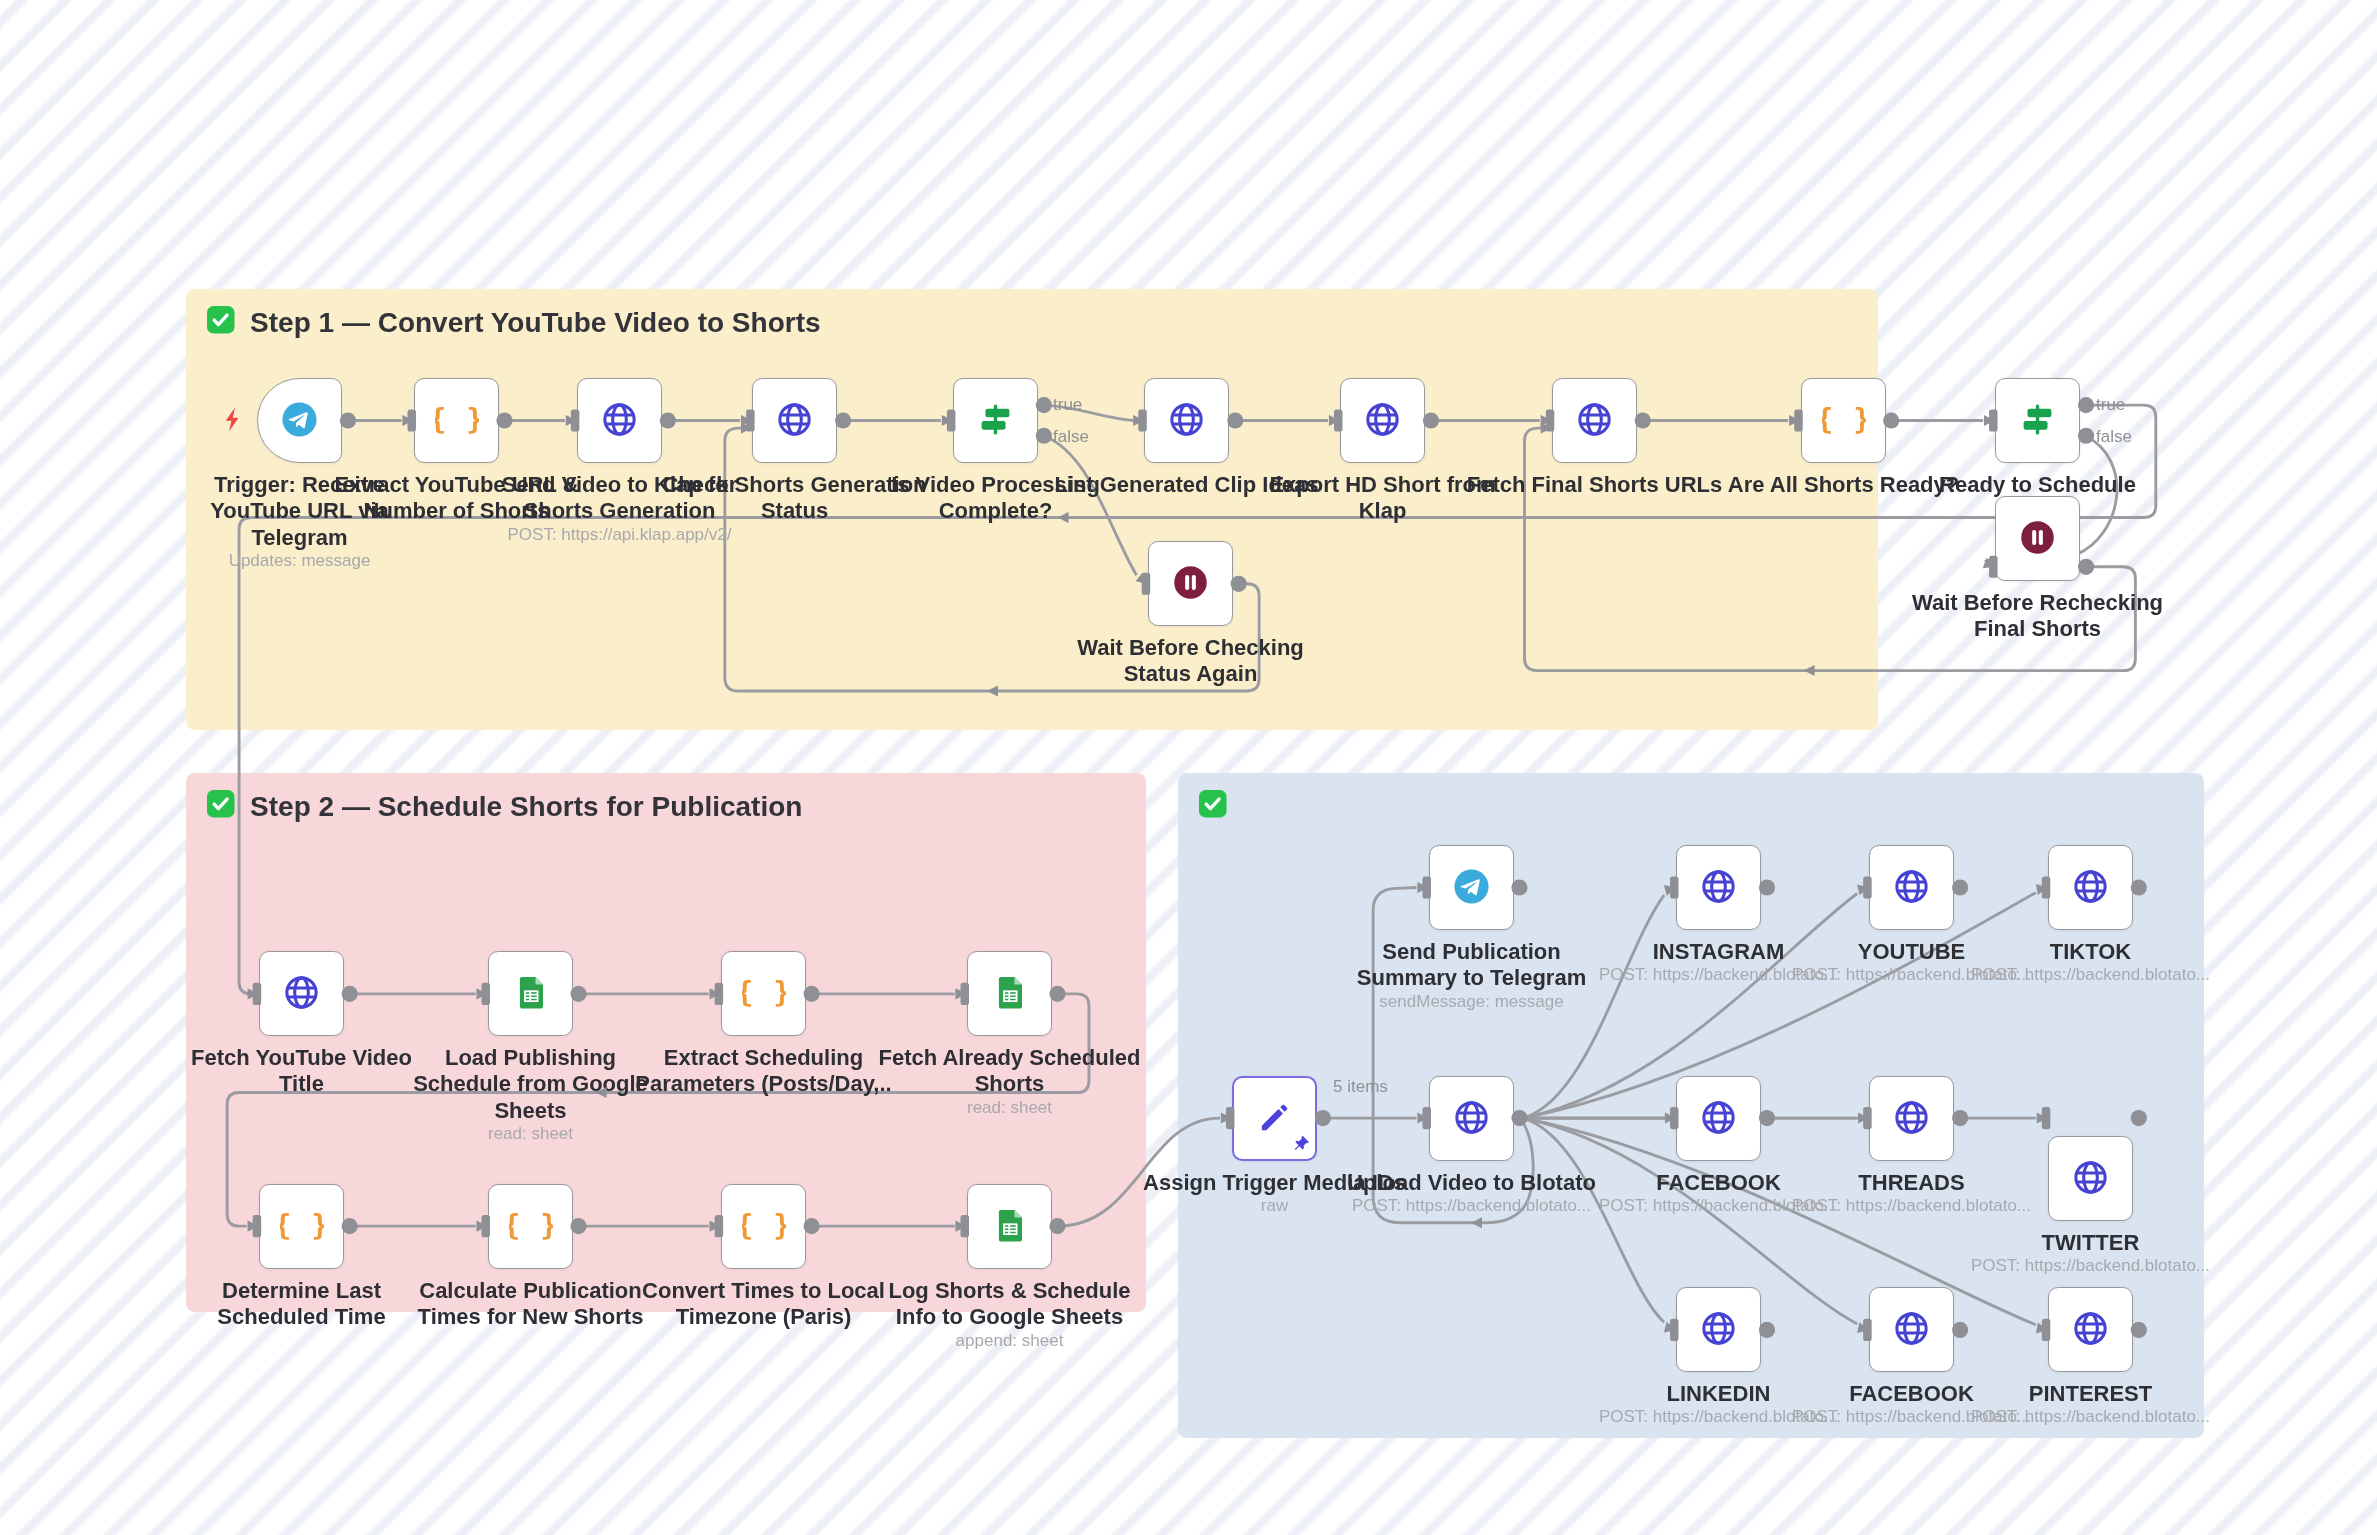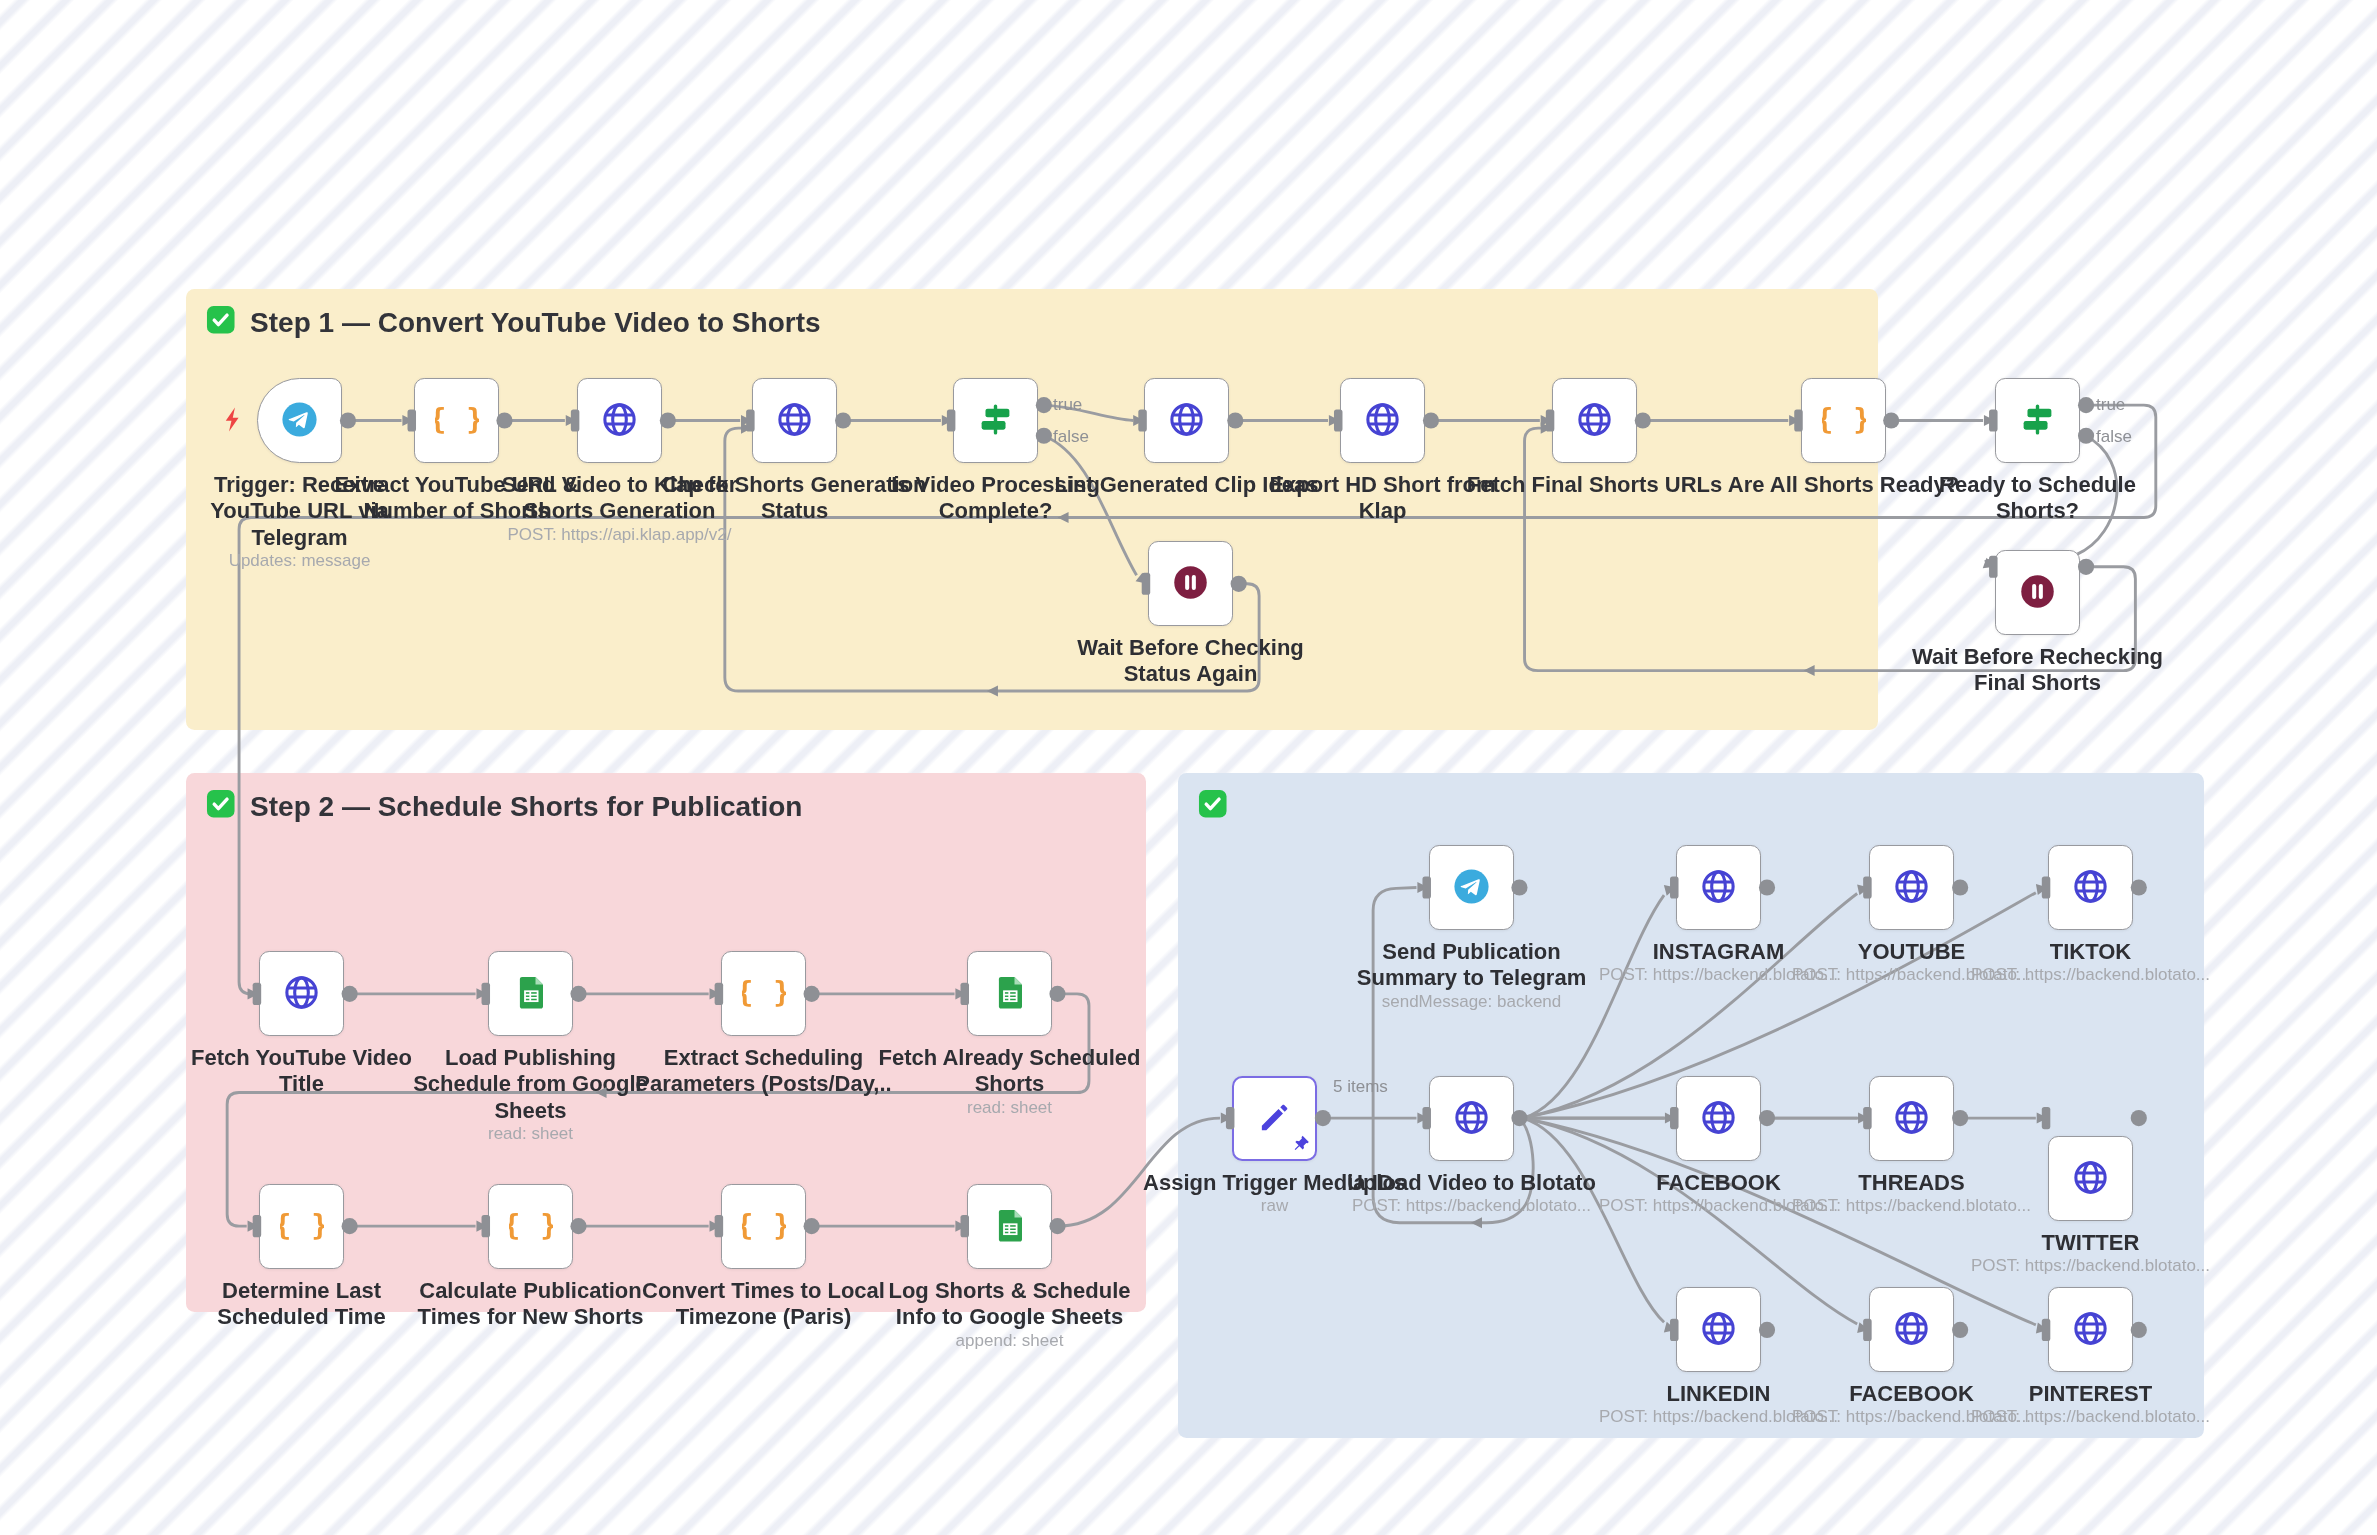--- a/index.html
+++ b/index.html
@@ -331,21 +331,21 @@
           <circle cx="12" cy="12" r="10" fill="#7e1f41"></circle>
           <rect x="8.7" y="7.4" width="2.5" height="9.2" rx="1.2" fill="#fff"></rect>
           <rect x="12.8" y="7.4" width="2.5" height="9.2" rx="1.2" fill="#fff"></rect>
         </svg></span>
     </div>
     <div class="ltext">
       <div class="nlabel">Wait Before Checking Status Again</div>
 
     </div>
   </div>
-<div class="node" style="left: 1995px; top: 550px; text-decoration: underline;">
+<div class="node" style="left: 1995px; top: 496px; text-decoration: underline;">
     <div class="box">
       <span class="nicon"><svg viewBox="0 0 24 24" width="39" height="39">
           <circle cx="12" cy="12" r="10" fill="#7e1f41"></circle>
           <rect x="8.7" y="7.4" width="2.5" height="9.2" rx="1.2" fill="#fff"></rect>
           <rect x="12.8" y="7.4" width="2.5" height="9.2" rx="1.2" fill="#fff"></rect>
         </svg></span>
     </div>
     <div class="ltext">
       <div class="nlabel">Wait Before Rechecking Final Shorts</div>
 
@@ -485,21 +485,21 @@
   </div>
 <div class="node" style="left: 1429px; top: 845px;">
     <div class="box">
       <span class="nicon"><svg viewBox="0 0 24 24" width="41" height="41">
           <circle cx="12" cy="12" r="10" fill="#3babde"></circle>
           <path fill="#fff" d="M6.2 11.7l9.9-3.9c.46-.17.86.11.71.8l-1.69 7.96c-.12.57-.46.71-.93.44l-2.58-1.9-1.24 1.2c-.14.14-.25.25-.51.25l.18-2.62 4.77-4.31c.2-.18-.05-.29-.32-.11l-5.89 3.71-2.54-.79c-.55-.17-.56-.55.12-.82z"></path>
         </svg></span>
     </div>
     <div class="ltext">
       <div class="nlabel">Send Publication Summary to Telegram</div>
-      <div class="nsub">sendMessage: backend</div>
+      <div class="nsub">sendMessage: message</div>
     </div>
   </div>
 <div class="node" style="left: 1676px; top: 845px;">
     <div class="box">
       <span class="nicon"><svg viewBox="0 0 24 24" width="39" height="39" fill="none" stroke="#4643d3" stroke-width="1.9">
           <circle cx="12" cy="12" r="9"></circle>
           <ellipse cx="12" cy="12" rx="4.2" ry="9"></ellipse>
           <path d="M3.6 9.2h16.8M3.6 14.8h16.8"></path>
         </svg></span>
     </div>

